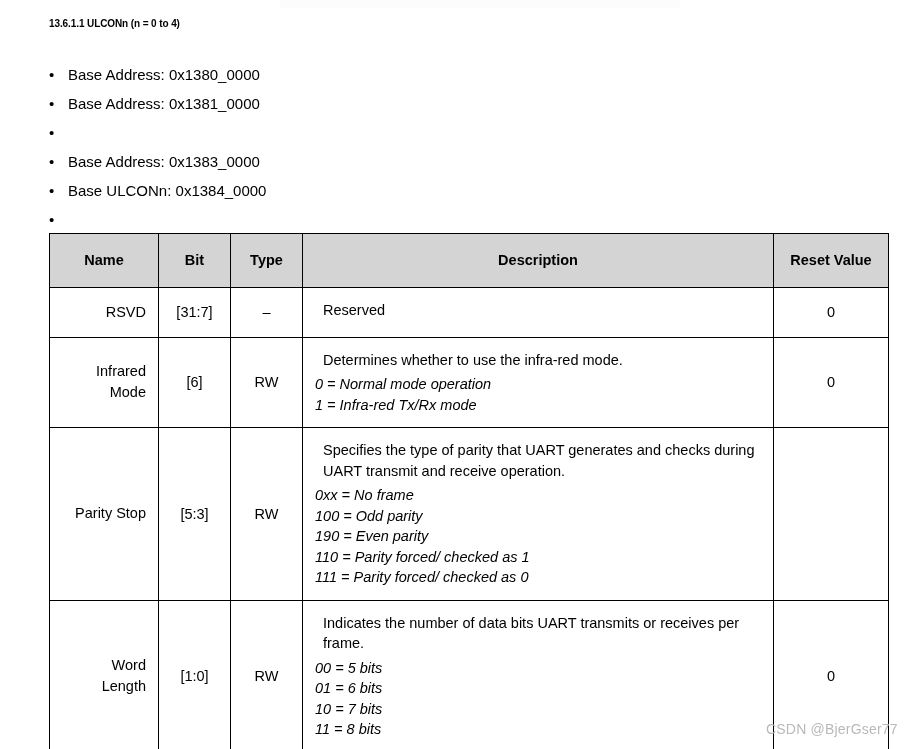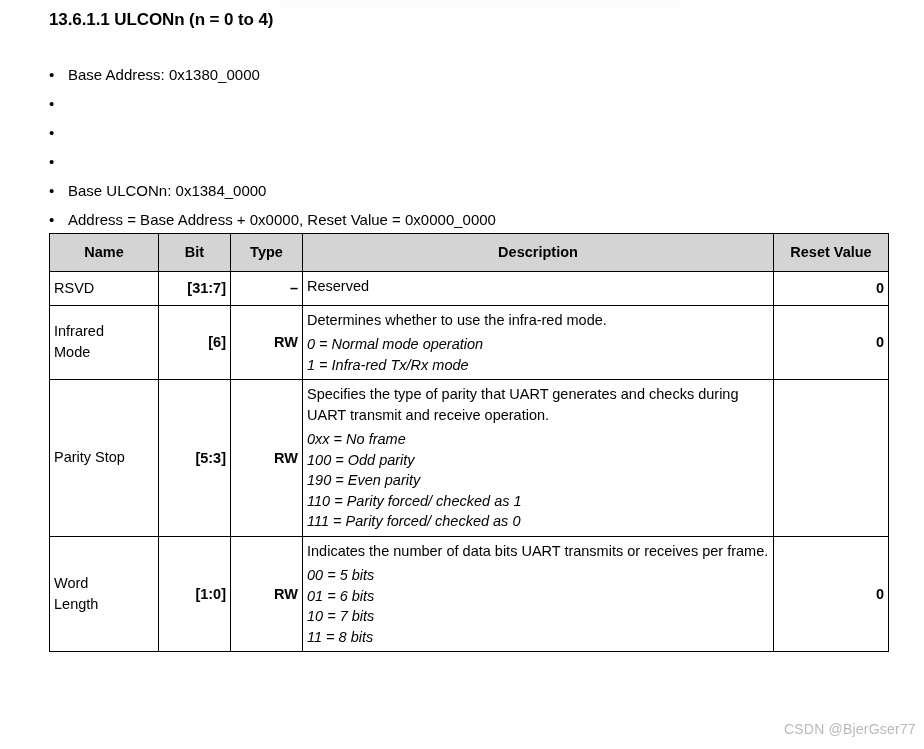--- a/index.html
+++ b/index.html
@@ -24,23 +24,23 @@
   .top-band {
     position: absolute;
     top: 0;
     left: 280px;
     width: 400px;
     height: 8px;
     background: #fcfcfc;
   }
   .heading {
     position: absolute;
-    top: 10px;
+    top: 18px;
     left: 49px;
-    font-size: 17px;
+    font-size: 10px;
     font-weight: bold;
     letter-spacing: -0.1px;
     white-space: nowrap;
   }
   .bullets {
     position: absolute;
     top: 60px;
     left: 49px;
     width: 800px;
   }
@@ -72,65 +72,64 @@
     top: 233px;
     left: 49px;
     width: 839px;
     border-collapse: collapse;
     table-layout: fixed;
     font-size: 14.5px;
   }
   table.reg th,
   table.reg td {
     border: 1.6px solid #000000;
-    padding: 4px;
+    padding: 12px;
     vertical-align: middle;
     box-sizing: border-box;
   }
   table.reg thead th {
     background: #d4d4d4;
     font-weight: bold;
     text-align: center;
     height: 29px;
     line-height: 29px;
     font-size: 14.5px;
   }
   
   .col-name  { width: 109px; }
   .col-bit   { width: 72px; }
   .col-type  { width: 72px; }
   .col-desc  { width: 471px; }
   .col-reset { width: 115px; }
 
   td.c-name {
-    text-align: left;
+    text-align: right;
     padding-left: 8px;
     line-height: 21px;
   }
   td.c-bit, td.c-type, td.c-reset {
-    text-align: right;
-    font-weight: bold;
+    text-align: center;
   }
   td.c-desc {
     text-align: left;
     padding: 6px 6px 6px 9px;
     line-height: 20.5px;
   }
   .desc-intro {
-    margin: 0 0 4px 0;
+    margin: 0 0 4px 8px;
   }
   .desc-line {
     margin: 0;
     line-height: 20.5px;
     font-style: italic;
   }
 
   .watermark {
     position: absolute;
-    left: 784px;
+    left: 766px;
     top: 721px;
     font-size: 14px;
     color: #b9b9b9;
     white-space: nowrap;
     letter-spacing: 0.2px;
   }
 </style>
 </head>
 <body>
 
@@ -140,34 +139,35 @@
 
   <div class="heading">13.6.1.1 ULCONn (n = 0 to 4)</div>
 
   <div class="bullets">
       <div class="bullet-row">
         <span class="bullet-dot">•</span>
         <span class="bullet-text">Base Address: 0x1380_0000</span>
       </div>
       <div class="bullet-row">
         <span class="bullet-dot">•</span>
-      </div>
-      <div class="bullet-row">
-        <span class="bullet-dot">•</span>
-      </div>
-      <div class="bullet-row">
-        <span class="bullet-dot">•</span>
+        <span class="bullet-text">Base Address: 0x1381_0000</span>
+      </div>
+      <div class="bullet-row">
+        <span class="bullet-dot">•</span>
+      </div>
+      <div class="bullet-row">
+        <span class="bullet-dot">•</span>
+        <span class="bullet-text">Base Address: 0x1383_0000</span>
       </div>
       <div class="bullet-row">
         <span class="bullet-dot">•</span>
         <span class="bullet-text">Base ULCONn: 0x1384_0000</span>
       </div>
       <div class="bullet-row">
         <span class="bullet-dot">•</span>
-        <span class="bullet-text">Address = Base Address + 0x0000, Reset Value = 0x0000_0000</span>
       </div>
     </div>
 
   <table class="reg">
     <colgroup>
       <col class="col-name">
       <col class="col-bit">
       <col class="col-type">
       <col class="col-desc">
       <col class="col-reset">

